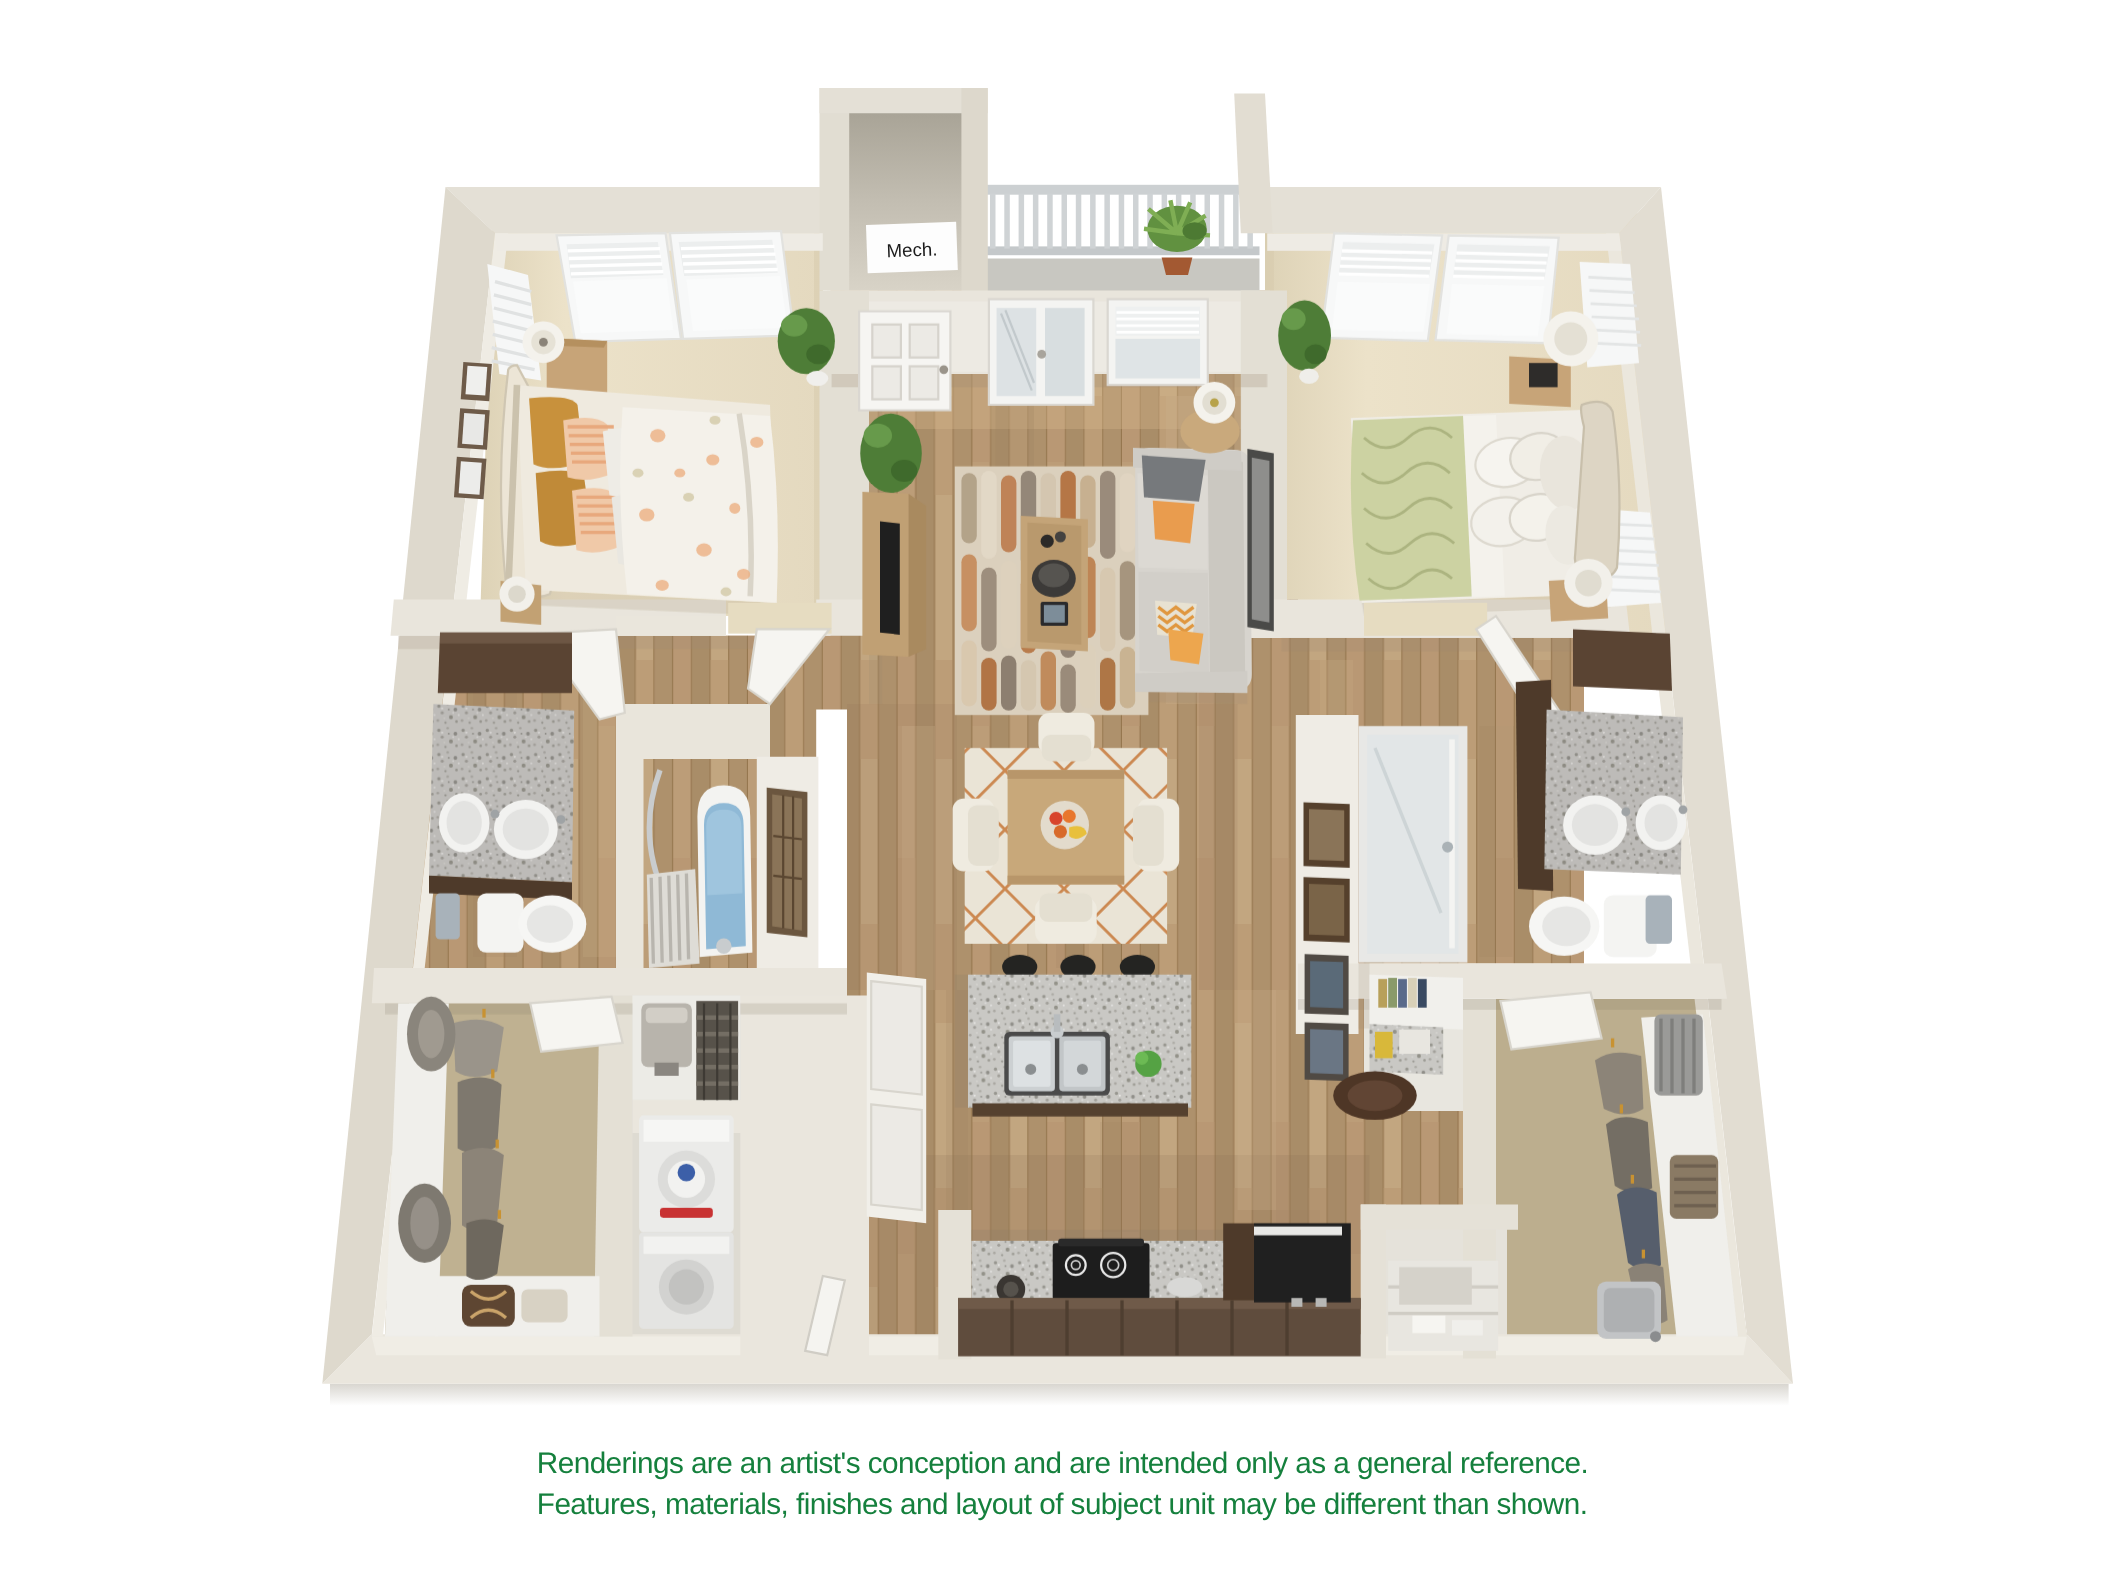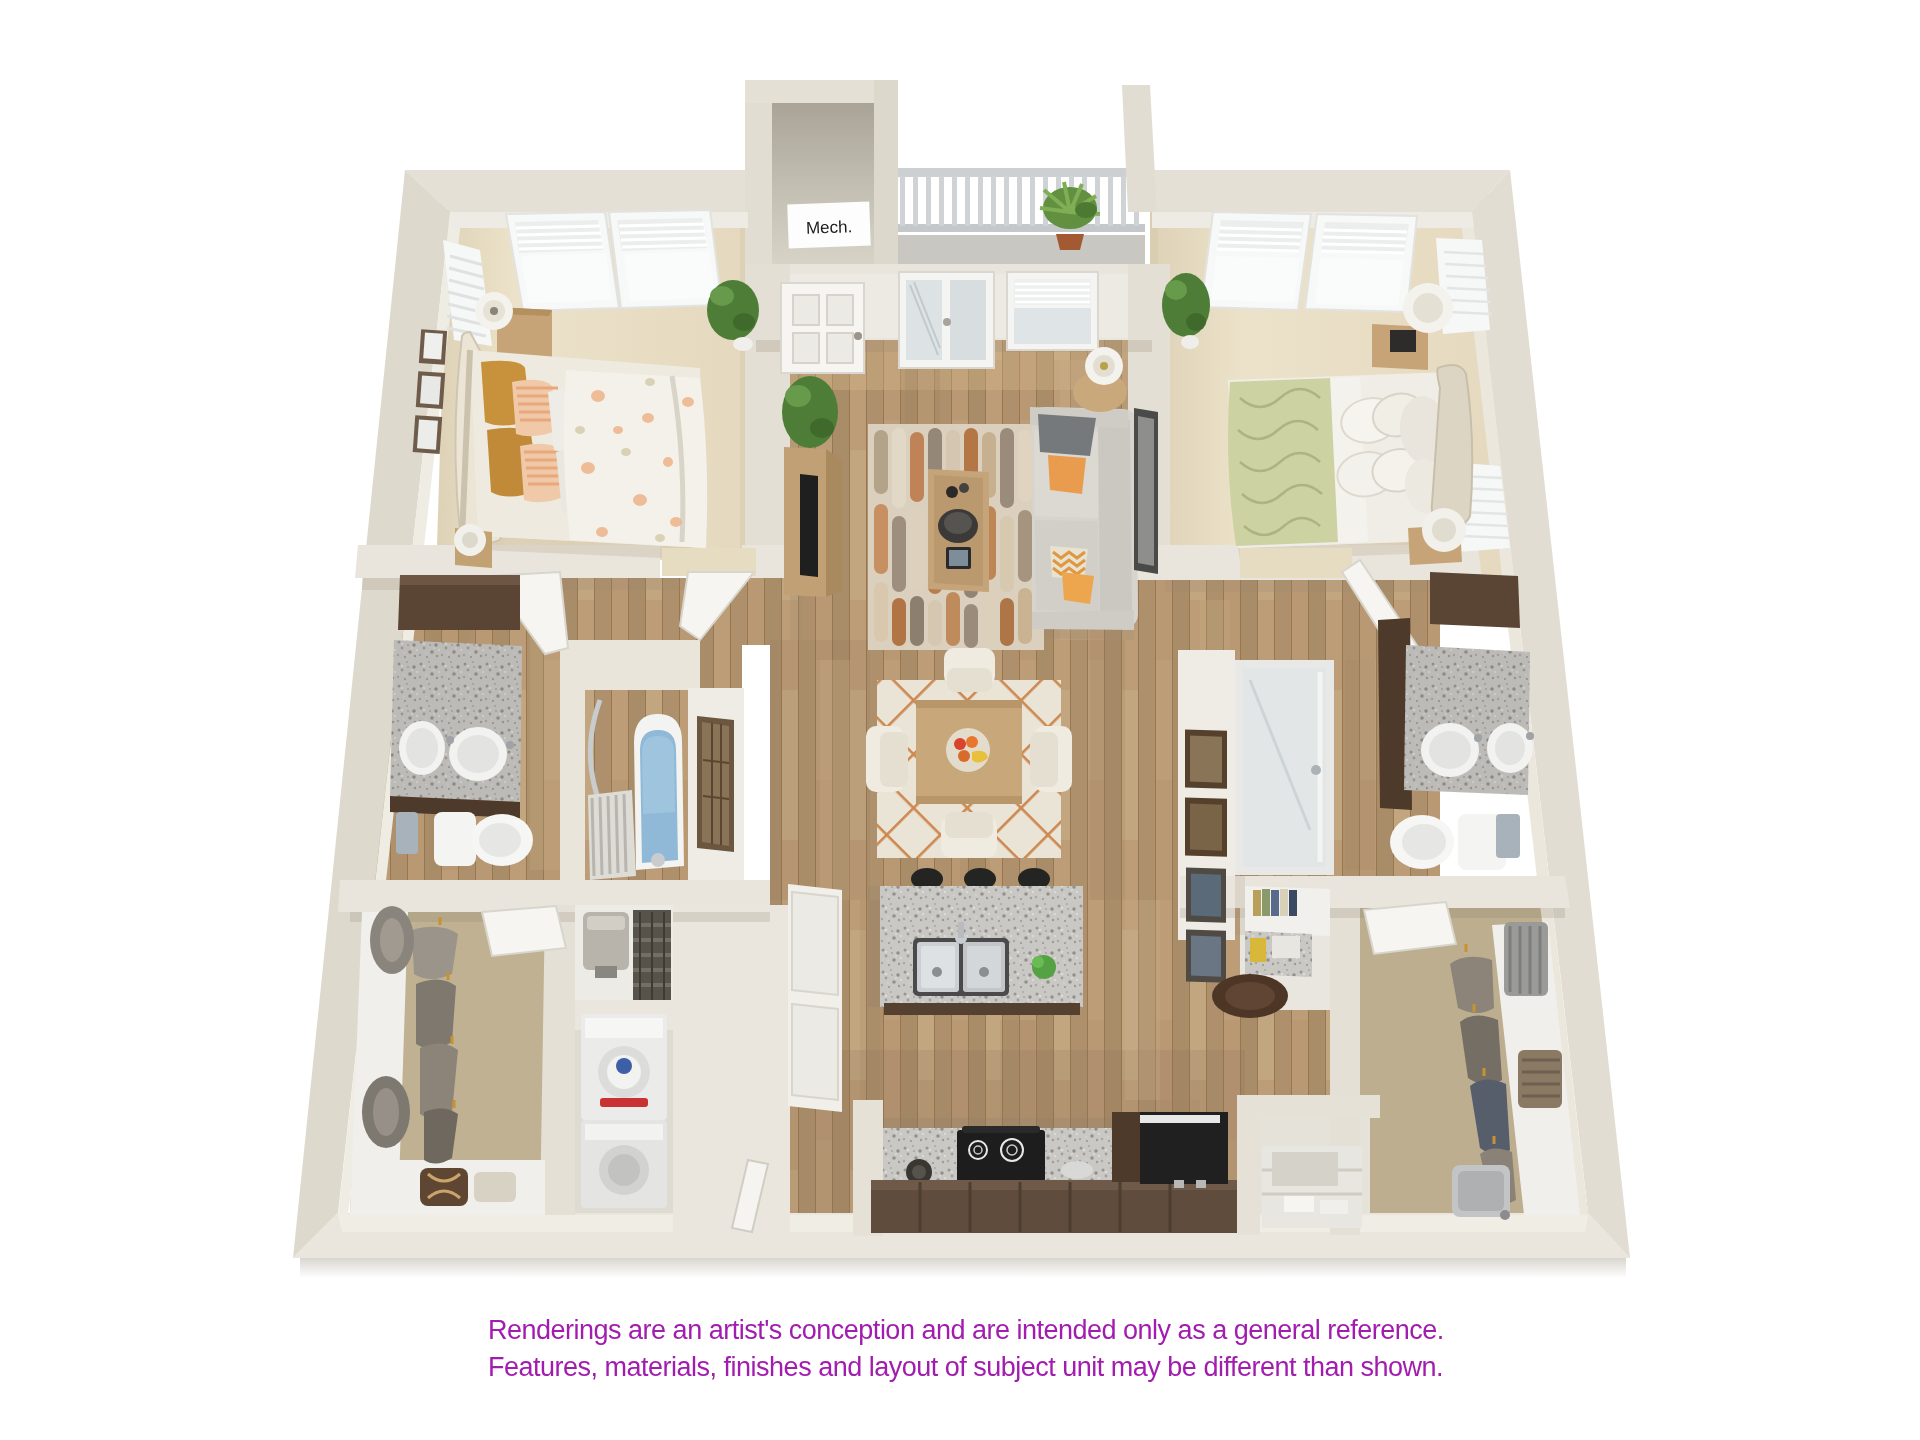--- a/index.html
+++ b/index.html
@@ -1,19 +1,19 @@
 <!DOCTYPE html>
 <html><head>
 <meta charset="utf-8">
 <style>
 html,body{margin:0;padding:0;background:#ffffff;}
 #stage{position:relative;width:1920px;height:1440px;background:#ffffff;overflow:hidden;
 font-family:"Liberation Sans", sans-serif;}
 svg{display:block}
-.cap{position:absolute;left:488px;top:1312px;font-size:27px;line-height:37px;color:#a21caf;letter-spacing:-0.5px;font-family:"Liberation Sans", sans-serif;}
+.cap{position:absolute;left:488px;top:1312px;font-size:27px;line-height:37px;color:#15803d;letter-spacing:-0.5px;font-family:"Liberation Sans", sans-serif;}
 </style>
 </head>
 <body>
 <div id="stage">
 <svg width="1920" height="1440" viewBox="0 0 1920 1440">
 <defs>
 <pattern id="wood" width="68" height="240" patternUnits="userSpaceOnUse">
   <rect width="68" height="240" fill="#b2936f"></rect>
   <rect x="0" width="16" height="240" fill="#bc9d78"></rect>
   <rect x="17" width="16" height="240" fill="#a98d68"></rect>

